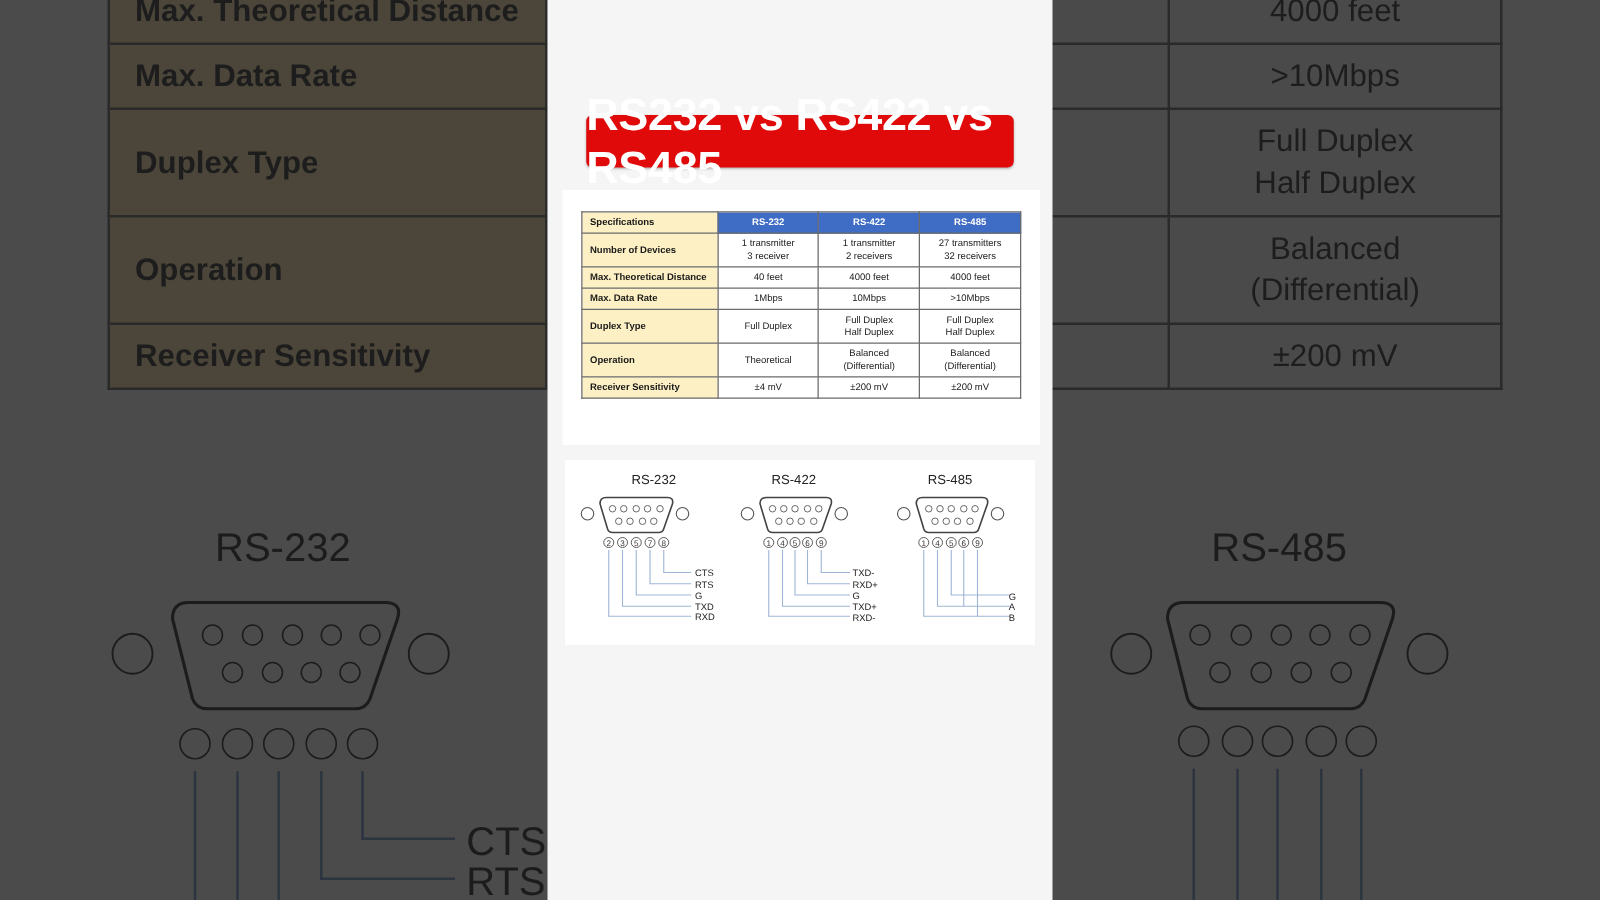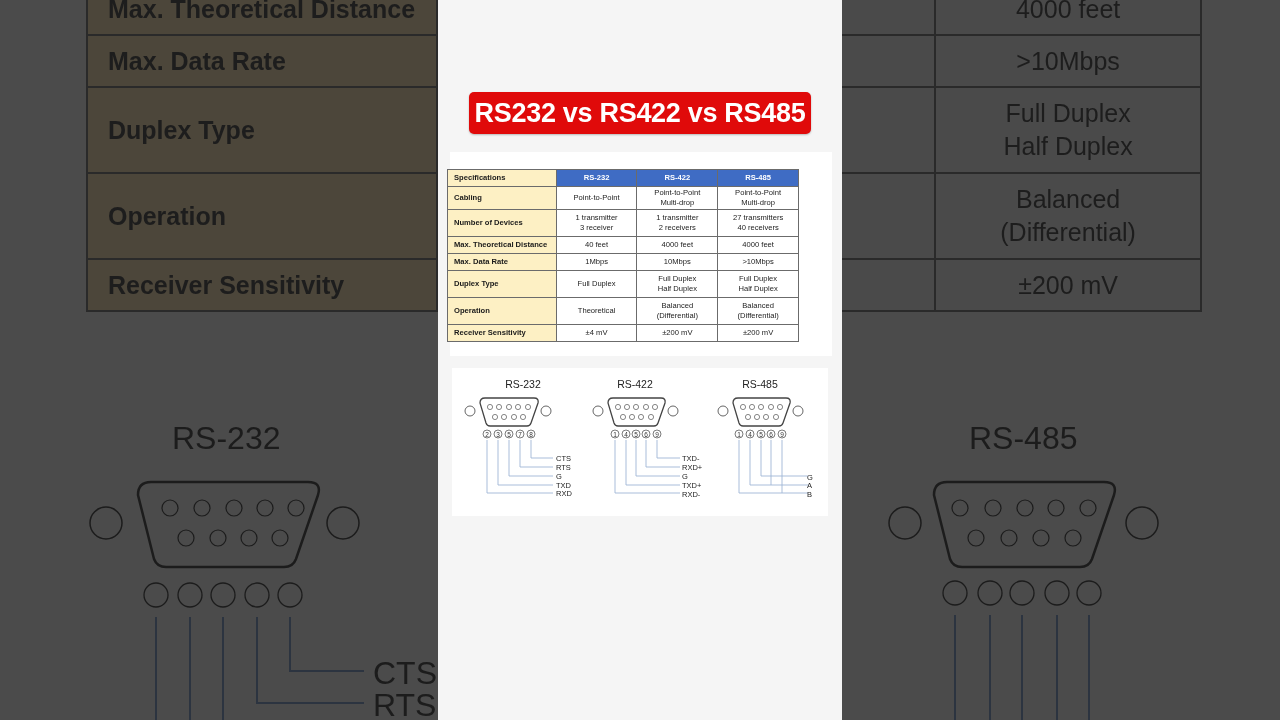--- a/index.html
+++ b/index.html
@@ -26,31 +26,31 @@
     .bg-conn svg { position: absolute; left: 0; top: 0; }
 
     
     .panel {
       position: absolute; left: 438px; top: 0; width: 404px; height: 720px;
       background: #f5f5f5;
     }
     .title-badge {
       position: absolute; left: 469px; top: 92px; width: 342px; height: 42px;
       background: #e00a0a; border-radius: 5px;
-      color: #fff; font-weight: bold; font-size: 27px; letter-spacing: -0.3px;
+      color: #fff; font-weight: bold; font-size: 36px; letter-spacing: -0.3px;
       display: flex; align-items: center; justify-content: center;
       box-shadow: 0 1px 2px rgba(0,0,0,0.25);
     }
 
     .table-card {
       position: absolute; left: 450px; top: 152px; width: 382px; height: 204px;
       background: #ffffff;
     }
     .spec-table {
-      position: absolute; left: 447px; top: 169px; width: 352px;
+      position: absolute; left: 465px; top: 169px; width: 352px;
       border-collapse: collapse; font-size: 7.6px; color: #222; padding-left: 34px;
     }
     .spec-table td, .spec-table th {
       border: 1px solid #6b6b6b; text-align: center; vertical-align: middle;
       line-height: 10px; padding: 0 2px;
     }
     .spec-table th {
       background: #3f6cc4; color: #fff; font-weight: bold; height: 17px;
     }
     .spec-table th.corner, .spec-table td.lbl {
@@ -193,45 +193,33 @@
 
 <div class="table-card"></div>
 <table class="spec-table">
   <tbody>
       <tr>
     <th class="corner">Specifications</th>
     <th>RS-232</th>
     <th>RS-422</th>
     <th>RS-485</th>
   </tr>
-  <tr class="r1">
-    <td class="lbl">Cabling</td>
-    <td class="v">Point-to-Point</td>
-    <td class="v">
-          <div>Point-to-Point</div>
-          <div>Multi-drop</div>
-        </td>
-    <td class="v">
-          <div>Point-to-Point</div>
-          <div>Multi-drop</div>
-        </td>
-  </tr>
   <tr class="r2">
     <td class="lbl">Number of Devices</td>
     <td class="v">
           <div>1 transmitter</div>
           <div>3 receiver</div>
         </td>
     <td class="v">
           <div>1 transmitter</div>
           <div>2 receivers</div>
         </td>
     <td class="v">
           <div>27 transmitters</div>
-          <div>40 receivers</div>
+          <div>32 receivers</div>
         </td>
   </tr>
   <tr class="rs">
     <td class="lbl">Max. Theoretical Distance</td>
     <td class="v">40 feet</td>
     <td class="v">4000 feet</td>
     <td class="v">4000 feet</td>
   </tr>
   <tr class="rs">
     <td class="lbl">Max. Data Rate</td>

